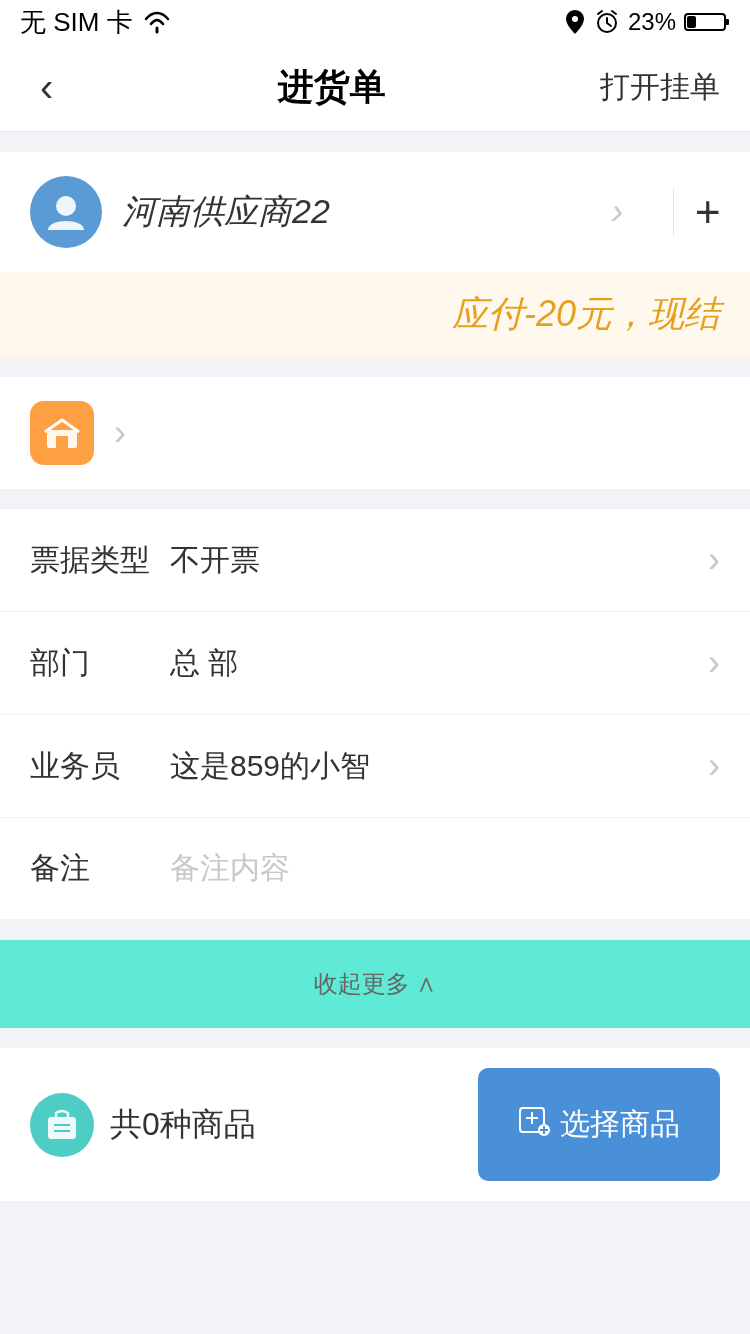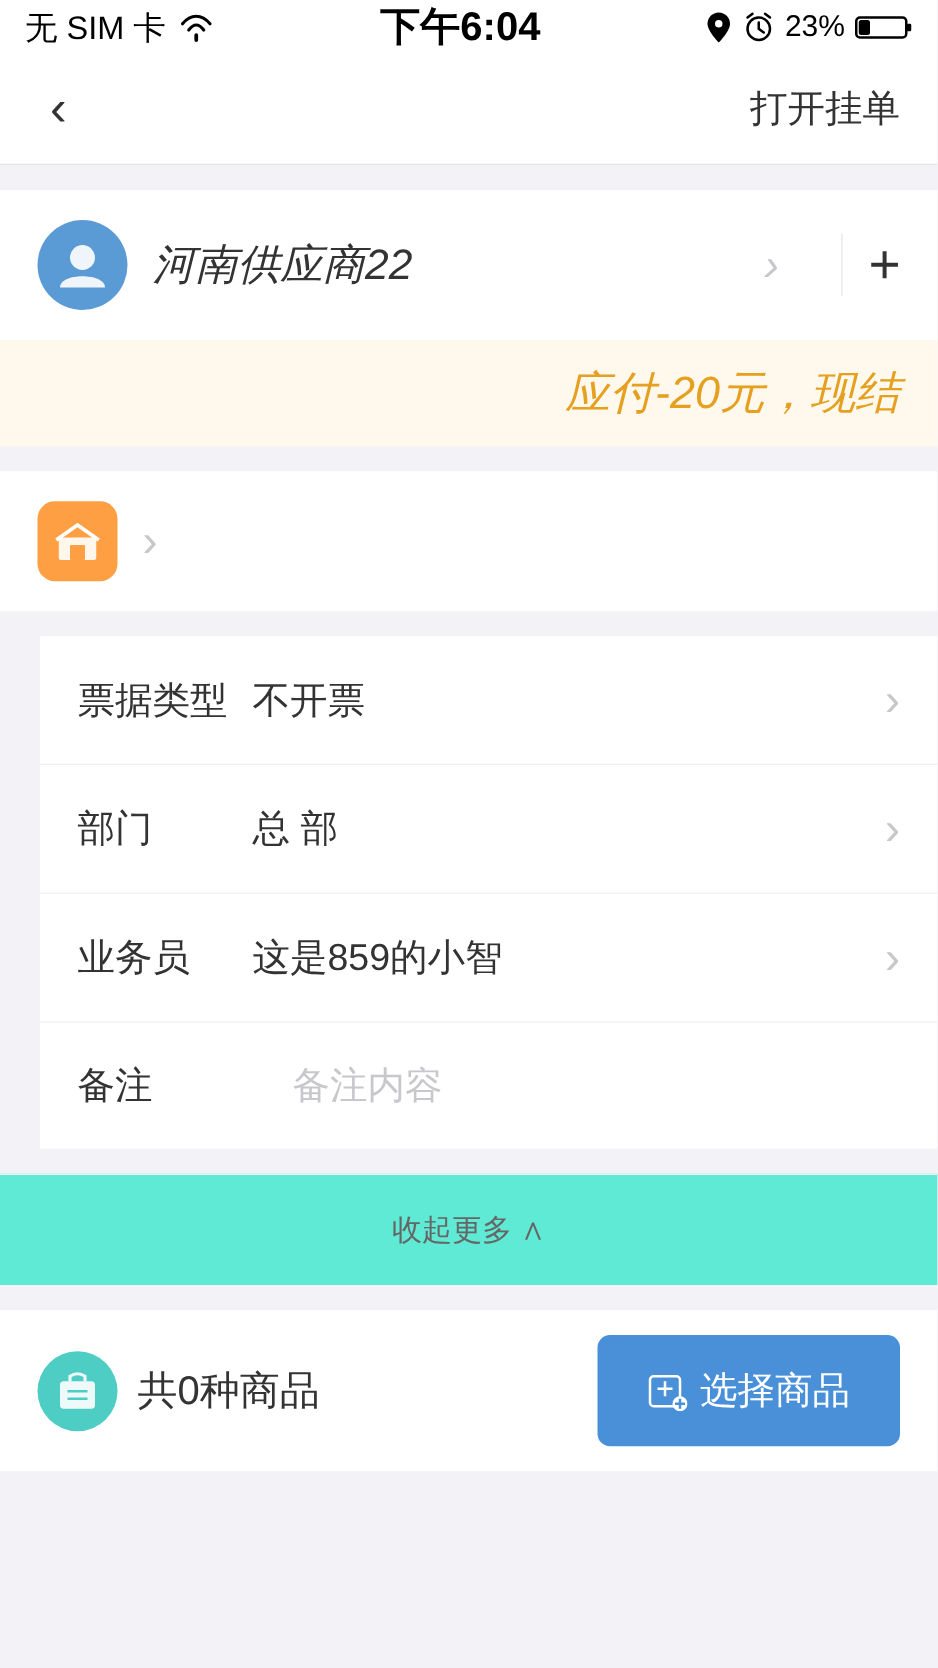--- a/index.html
+++ b/index.html
@@ -149,32 +149,30 @@
     }
     .chevron {
       color: #c7c7cc;
       font-size: 36px;
     }
 
     
     .form-section {
       background: #fff;
       margin-top: 20px;
-      margin-left: 32px;
     }
     .form-row {
       display: flex;
       align-items: center;
       padding: 30px 30px;
       border-bottom: 1px solid #f0f0f0;
       cursor: pointer;
     }
     .form-row:last-child {
       border-bottom: none;
-      gap: 32px;
     }
     .form-label {
       font-size: 30px;
       color: #333;
       width: 140px;
       flex-shrink: 0;
     }
     .form-value {
       flex: 1;
       font-size: 30px;
@@ -221,25 +219,25 @@
       color: #333;
     }
     .product-count-left {
       display: flex;
       align-items: center;
     }
     .select-product-btn {
       background: #4a90d9;
       color: #fff;
       font-size: 30px;
-      padding: 24px 40px;
+      padding: 36px 40px;
       border-radius: 10px;
       cursor: pointer;
       display: flex;
-      align-items: center;
+      align-items: flex-start;
       gap: 10px;
     }
 
     
     .gray-area {
       background: #f2f2f7;
       height: 300px;
     }
   </style>
 </head>
@@ -248,21 +246,20 @@
 <div class="status-bar">
   <div class="status-left">
     <span>无 SIM 卡</span>
 
     <svg width="32" height="24" viewBox="0 0 32 24" fill="none">
       <path d="M16 18 Q16 22 16 22" stroke="#000" stroke-width="3" stroke-linecap="round"></path>
       <path d="M10 14 Q13 10 16 10 Q19 10 22 14" stroke="#000" stroke-width="2.5" stroke-linecap="round" fill="none"></path>
       <path d="M5 9 Q10 3 16 3 Q22 3 27 9" stroke="#000" stroke-width="2.5" stroke-linecap="round" fill="none"></path>
     </svg>
   </div>
-  <div class="status-time">下午6:04</div>
   <div class="status-right">
 
     <svg width="22" height="28" viewBox="0 0 22 28">
       <path d="M11 2 C6 2 2 6 2 11 C2 17 11 26 11 26 C11 26 20 17 20 11 C20 6 16 2 11 2Z" fill="#000"></path>
       <circle cx="11" cy="11" r="3" fill="#fff"></circle>
     </svg>
 
     <svg width="26" height="28" viewBox="0 0 26 28">
       <circle cx="13" cy="15" r="9" fill="none" stroke="#000" stroke-width="2"></circle>
       <path d="M13 10 L13 15 L17 18" stroke="#000" stroke-width="2" stroke-linecap="round" fill="none"></path>
@@ -274,20 +271,21 @@
     <svg width="46" height="24" viewBox="0 0 46 24">
       <rect x="1" y="4" width="40" height="16" rx="3" fill="none" stroke="#000" stroke-width="2"></rect>
       <rect x="41" y="9" width="4" height="6" rx="1" fill="#000"></rect>
       <rect x="3" y="6" width="9" height="12" rx="2" fill="#000"></rect>
     </svg>
   </div>
 </div>
 
 <div class="nav-bar">
   <span class="nav-back">‹</span>
+  <span class="nav-title">进货单</span>
   <span class="nav-action">打开挂单</span>
 </div>
 
 <div class="section-divider"></div>
 
 <div class="card-section">
   <div class="supplier-row">
     <div class="supplier-avatar">
       <svg width="44" height="44" viewBox="0 0 44 44">
         <circle cx="22" cy="16" r="10" fill="#fff" opacity="0.9"></circle>

